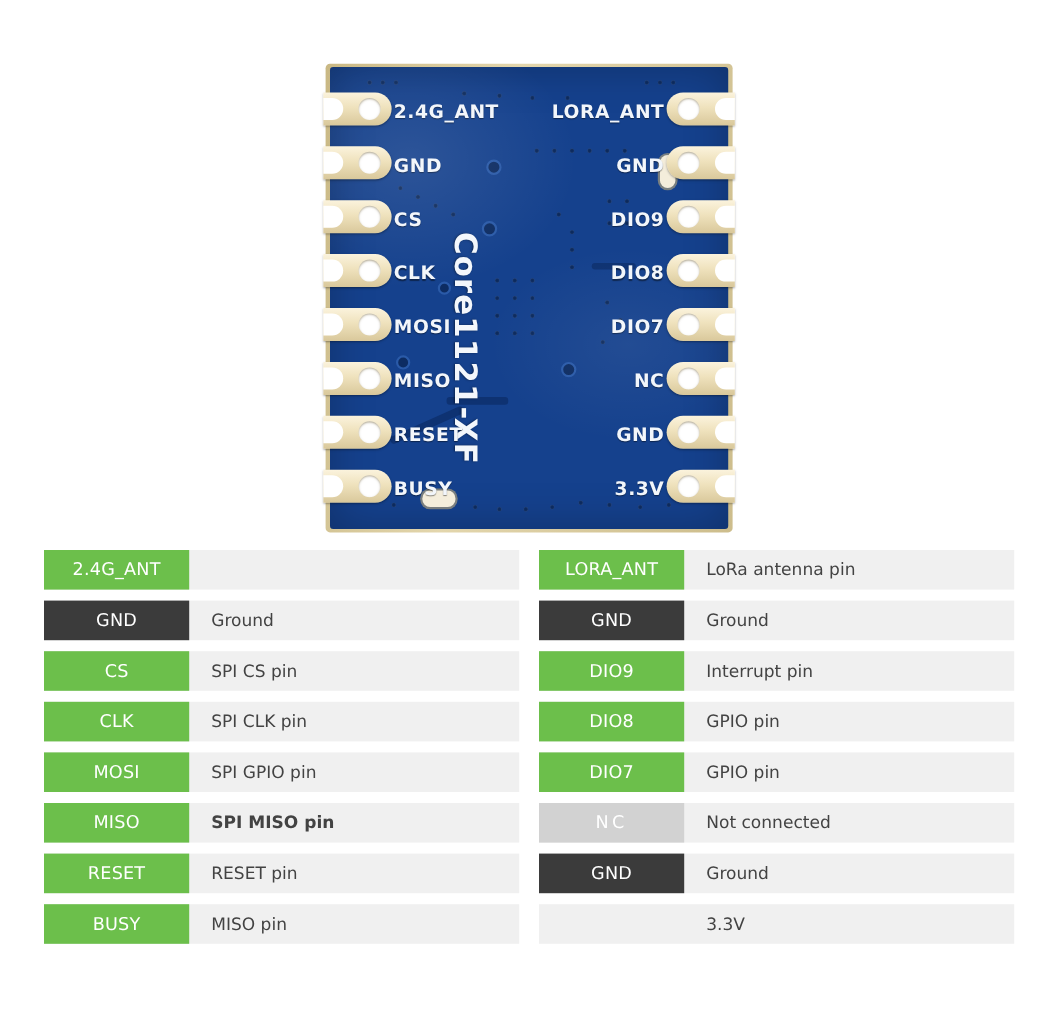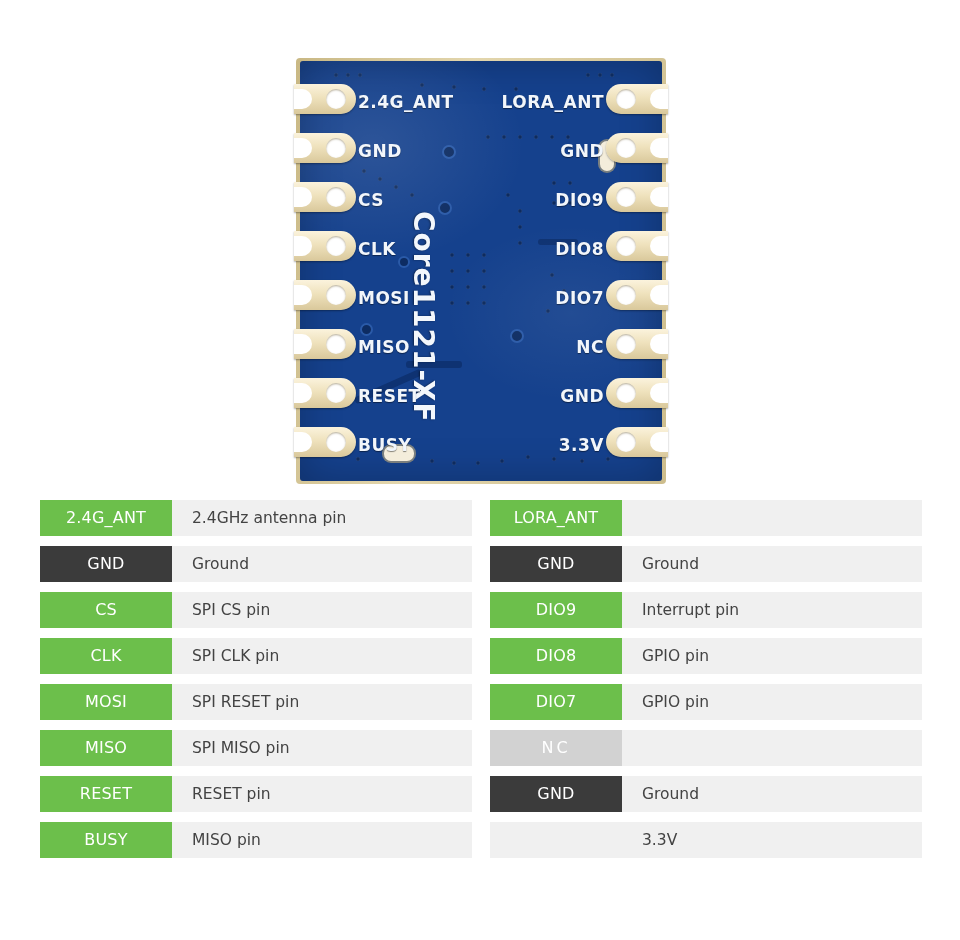--- a/index.html
+++ b/index.html
@@ -351,73 +351,74 @@
         <span class="notch"></span>
         <span class="hole"></span>
       </div>
   </div>
 </div>
 
 <div id="pin-table">
   <div class="table-col left" id="col-left">
       <div class="pin-row" style="background: rgb(240, 240, 240);">
         <div class="pin-badge" style="background: rgb(108, 191, 75);">2.4G_ANT</div>
-        <div class="pin-desc" style="color: rgb(67, 67, 67);">2.4GHz antenna pin</div>
       </div>
       <div class="pin-row" style="background: rgb(240, 240, 240);">
         <div class="pin-badge" style="background: rgb(59, 59, 59);">GND</div>
         <div class="pin-desc" style="color: rgb(67, 67, 67);">Ground</div>
       </div>
       <div class="pin-row" style="background: rgb(240, 240, 240);">
         <div class="pin-badge" style="background: rgb(108, 191, 75);">CS</div>
         <div class="pin-desc" style="color: rgb(67, 67, 67);">SPI CS pin</div>
       </div>
       <div class="pin-row" style="background: rgb(240, 240, 240);">
         <div class="pin-badge" style="background: rgb(108, 191, 75);">CLK</div>
         <div class="pin-desc" style="color: rgb(67, 67, 67);">SPI CLK pin</div>
       </div>
       <div class="pin-row" style="background: rgb(240, 240, 240);">
         <div class="pin-badge" style="background: rgb(108, 191, 75);">MOSI</div>
-        <div class="pin-desc" style="color: rgb(67, 67, 67);">SPI RESET pin</div>
+        <div class="pin-desc" style="color: rgb(67, 67, 67);">SPI GPIO pin</div>
       </div>
       <div class="pin-row" style="background: rgb(240, 240, 240);">
         <div class="pin-badge" style="background: rgb(108, 191, 75);">MISO</div>
-        <div class="pin-desc" style="color: rgb(67, 67, 67);">SPI MISO pin</div>
+        <div class="pin-desc" style="color: rgb(67, 67, 67); font-weight: bold;">SPI MISO pin</div>
       </div>
       <div class="pin-row" style="background: rgb(240, 240, 240);">
         <div class="pin-badge" style="background: rgb(108, 191, 75);">RESET</div>
         <div class="pin-desc" style="color: rgb(67, 67, 67); text-align: right;">RESET pin</div>
       </div>
       <div class="pin-row" style="background: rgb(240, 240, 240);">
         <div class="pin-badge" style="background: rgb(108, 191, 75);">BUSY</div>
         <div class="pin-desc" style="color: rgb(67, 67, 67);">MISO pin</div>
       </div>
     </div>
   <div class="table-col right" id="col-right">
       <div class="pin-row" style="background: rgb(240, 240, 240);">
         <div class="pin-badge" style="background: rgb(108, 191, 75);">LORA_ANT</div>
+        <div class="pin-desc" style="color: rgb(67, 67, 67);">LoRa antenna pin</div>
       </div>
       <div class="pin-row" style="background: rgb(240, 240, 240);">
         <div class="pin-badge" style="background: rgb(59, 59, 59);">GND</div>
         <div class="pin-desc" style="color: rgb(67, 67, 67);">Ground</div>
       </div>
       <div class="pin-row" style="background: rgb(240, 240, 240);">
         <div class="pin-badge" style="background: rgb(108, 191, 75);">DIO9</div>
         <div class="pin-desc" style="color: rgb(67, 67, 67);">Interrupt pin</div>
       </div>
       <div class="pin-row" style="background: rgb(240, 240, 240);">
         <div class="pin-badge" style="background: rgb(108, 191, 75);">DIO8</div>
         <div class="pin-desc" style="color: rgb(67, 67, 67);">GPIO pin</div>
       </div>
       <div class="pin-row" style="background: rgb(240, 240, 240);">
         <div class="pin-badge" style="background: rgb(108, 191, 75);">DIO7</div>
         <div class="pin-desc" style="color: rgb(67, 67, 67);">GPIO pin</div>
       </div>
       <div class="pin-row" style="background: rgb(240, 240, 240);">
         <div class="pin-badge" style="background: rgb(210, 210, 210); color: rgb(255, 255, 255); letter-spacing: 3px;">NC</div>
+        <div class="pin-desc" style="color: rgb(67, 67, 67);">Not connected</div>
       </div>
       <div class="pin-row" style="background: rgb(240, 240, 240);">
         <div class="pin-badge" style="background: rgb(59, 59, 59);">GND</div>
         <div class="pin-desc" style="color: rgb(67, 67, 67);">Ground</div>
       </div>
       <div class="pin-row" style="background: rgb(240, 240, 240);">
         <div class="pin-desc" style="color: rgb(67, 67, 67);">3.3V</div>
       </div>
     </div>
 </div>

